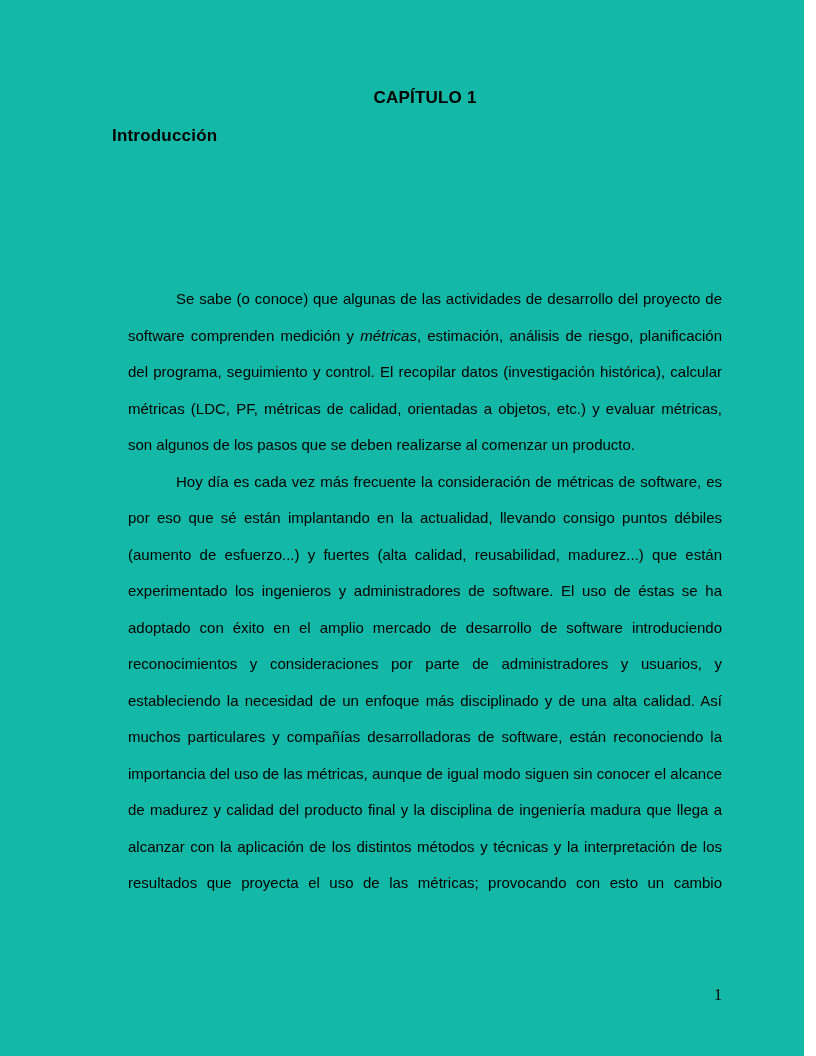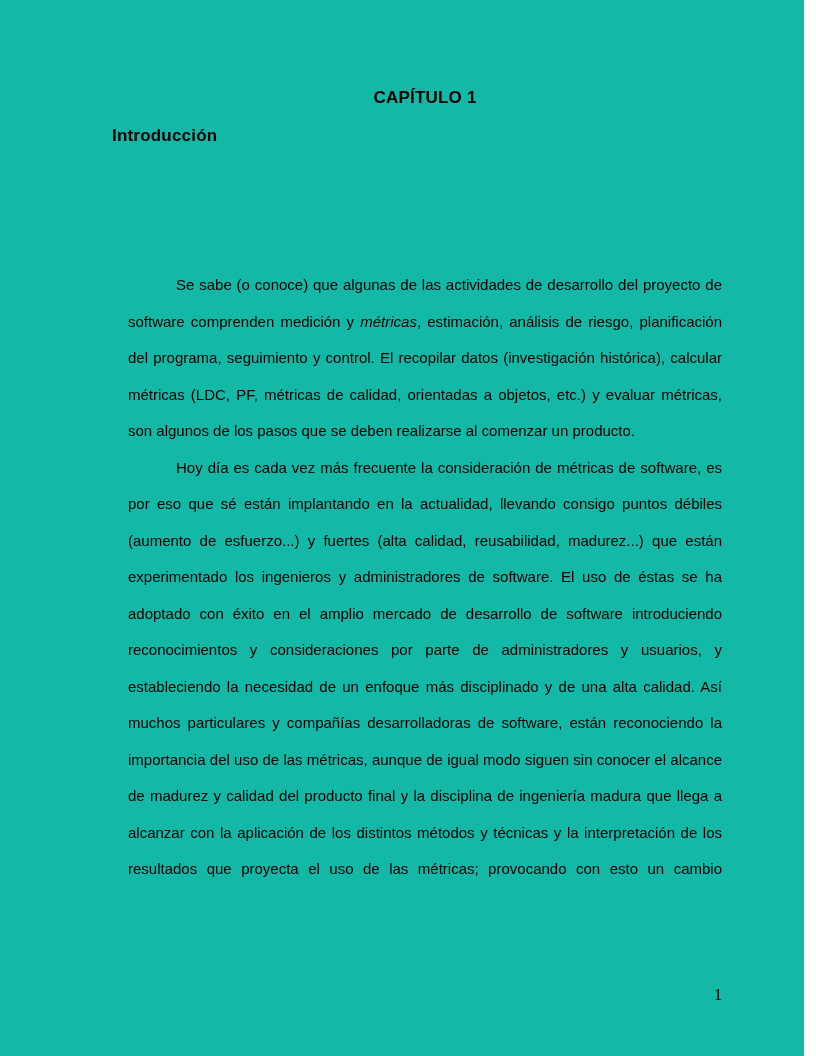--- a/index.html
+++ b/index.html
@@ -32,21 +32,21 @@
     top: 126px;
     left: 112px;
     font-family: "Liberation Sans", sans-serif;
     font-weight: bold;
     font-size: 17px;
     color: #000000;
     letter-spacing: 0.2px;
   }
   .body-block {
     position: absolute;
-    top: 267px;
+    top: 281px;
     left: 128px;
     width: 594px;
     font-family: "Liberation Sans", sans-serif;
     font-size: 15px;
     color: #000000;
     text-align: justify;
     text-justify: inter-word;
     line-height: 36.5px;
   }
   .body-block p {

